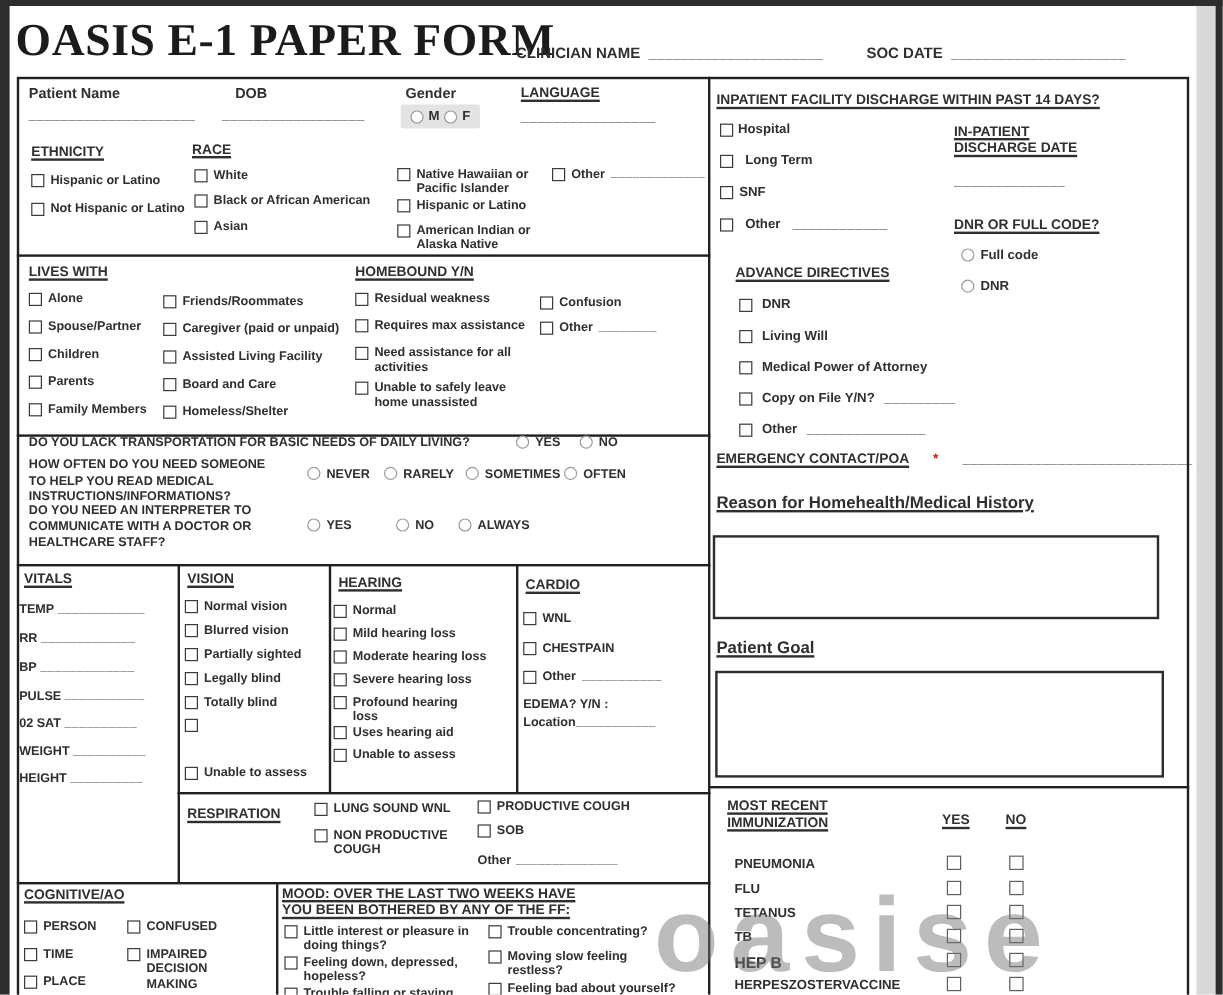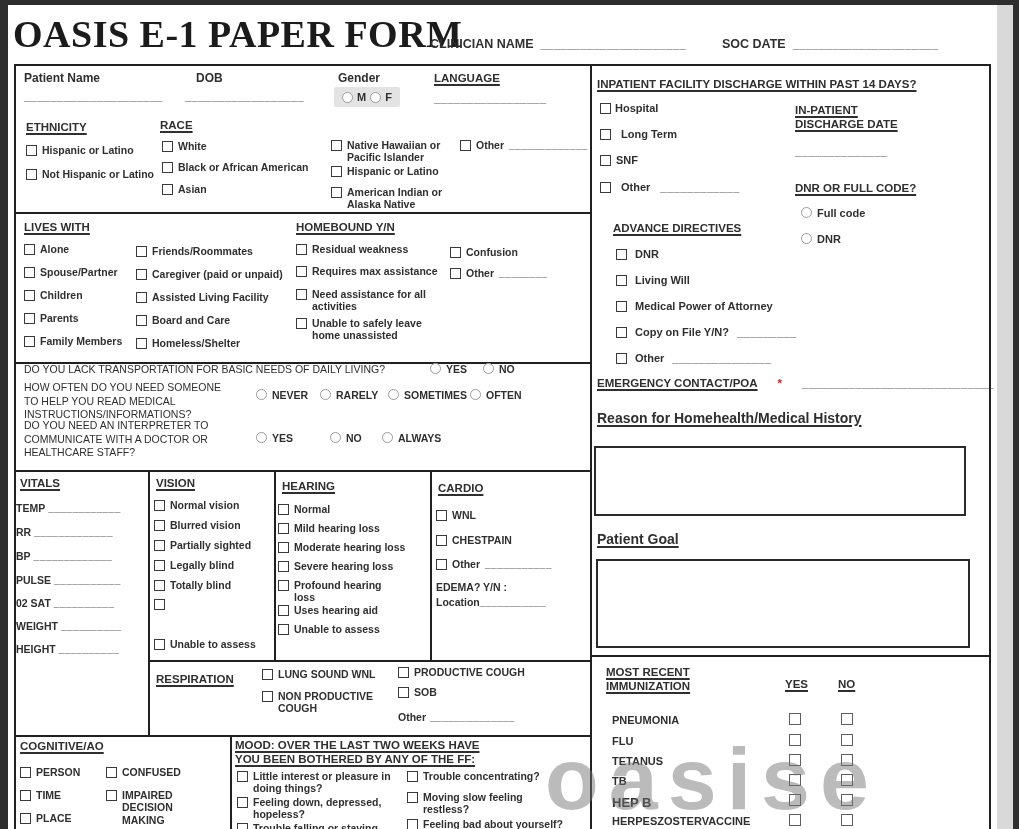--- a/index.html
+++ b/index.html
@@ -16,21 +16,21 @@
   .vline{position:absolute;width:2px;background:#202020}
   .form-border{position:absolute;border:2px solid #202020}
   .h12{font-size:11.5px;font-weight:700;text-decoration:underline;text-decoration-thickness:2px;text-underline-offset:2px;white-space:nowrap;line-height:1.2}
   .h14{font-size:14px;font-weight:700;text-decoration:underline;text-decoration-thickness:2px;text-underline-offset:2px;white-space:nowrap}
   .lbl12{font-size:12px;font-weight:700;white-space:nowrap}
   .row{position:absolute;display:flex;align-items:flex-start;gap:5px}
   .cb{width:11px;height:11px;border:1.7px solid #3a3a3a;background:#fff;flex:none;margin-top:1px}
   .cb.gray{border-color:#5e5e5e;width:12px;height:12px}
   .radio{width:11px;height:11px;border:1.7px solid #9c9c9c;border-radius:50%;background:#fff;flex:none}
   .cl{font-size:10.5px;font-weight:700;line-height:1.18}
-  .q{font-size:10.5px;font-weight:400;line-height:1.3}
+  .q{font-size:10.5px;font-weight:700;line-height:1.3}
   .genderbox{position:absolute;display:flex;align-items:center;gap:4px;background:#e3e3e3;padding:4px 8px;border-radius:2px;font-size:11px;font-weight:700}
   .box{position:absolute;border:2px solid #2b2b2b;background:#fff}
   .red{color:#cc2222}
   .watermark{position:absolute;font-size:88px;font-weight:700;color:#737373;opacity:.48;letter-spacing:10px;pointer-events:none;z-index:5;white-space:nowrap}
 </style>
 </head>
 <body>
 
 <div class="abs" style="left:0;top:0;width:1019px;height:5px;background:#2e2e2e"></div>
 <div class="abs" style="left:0;top:0;width:8px;height:829px;background:#2e2e2e"></div>

